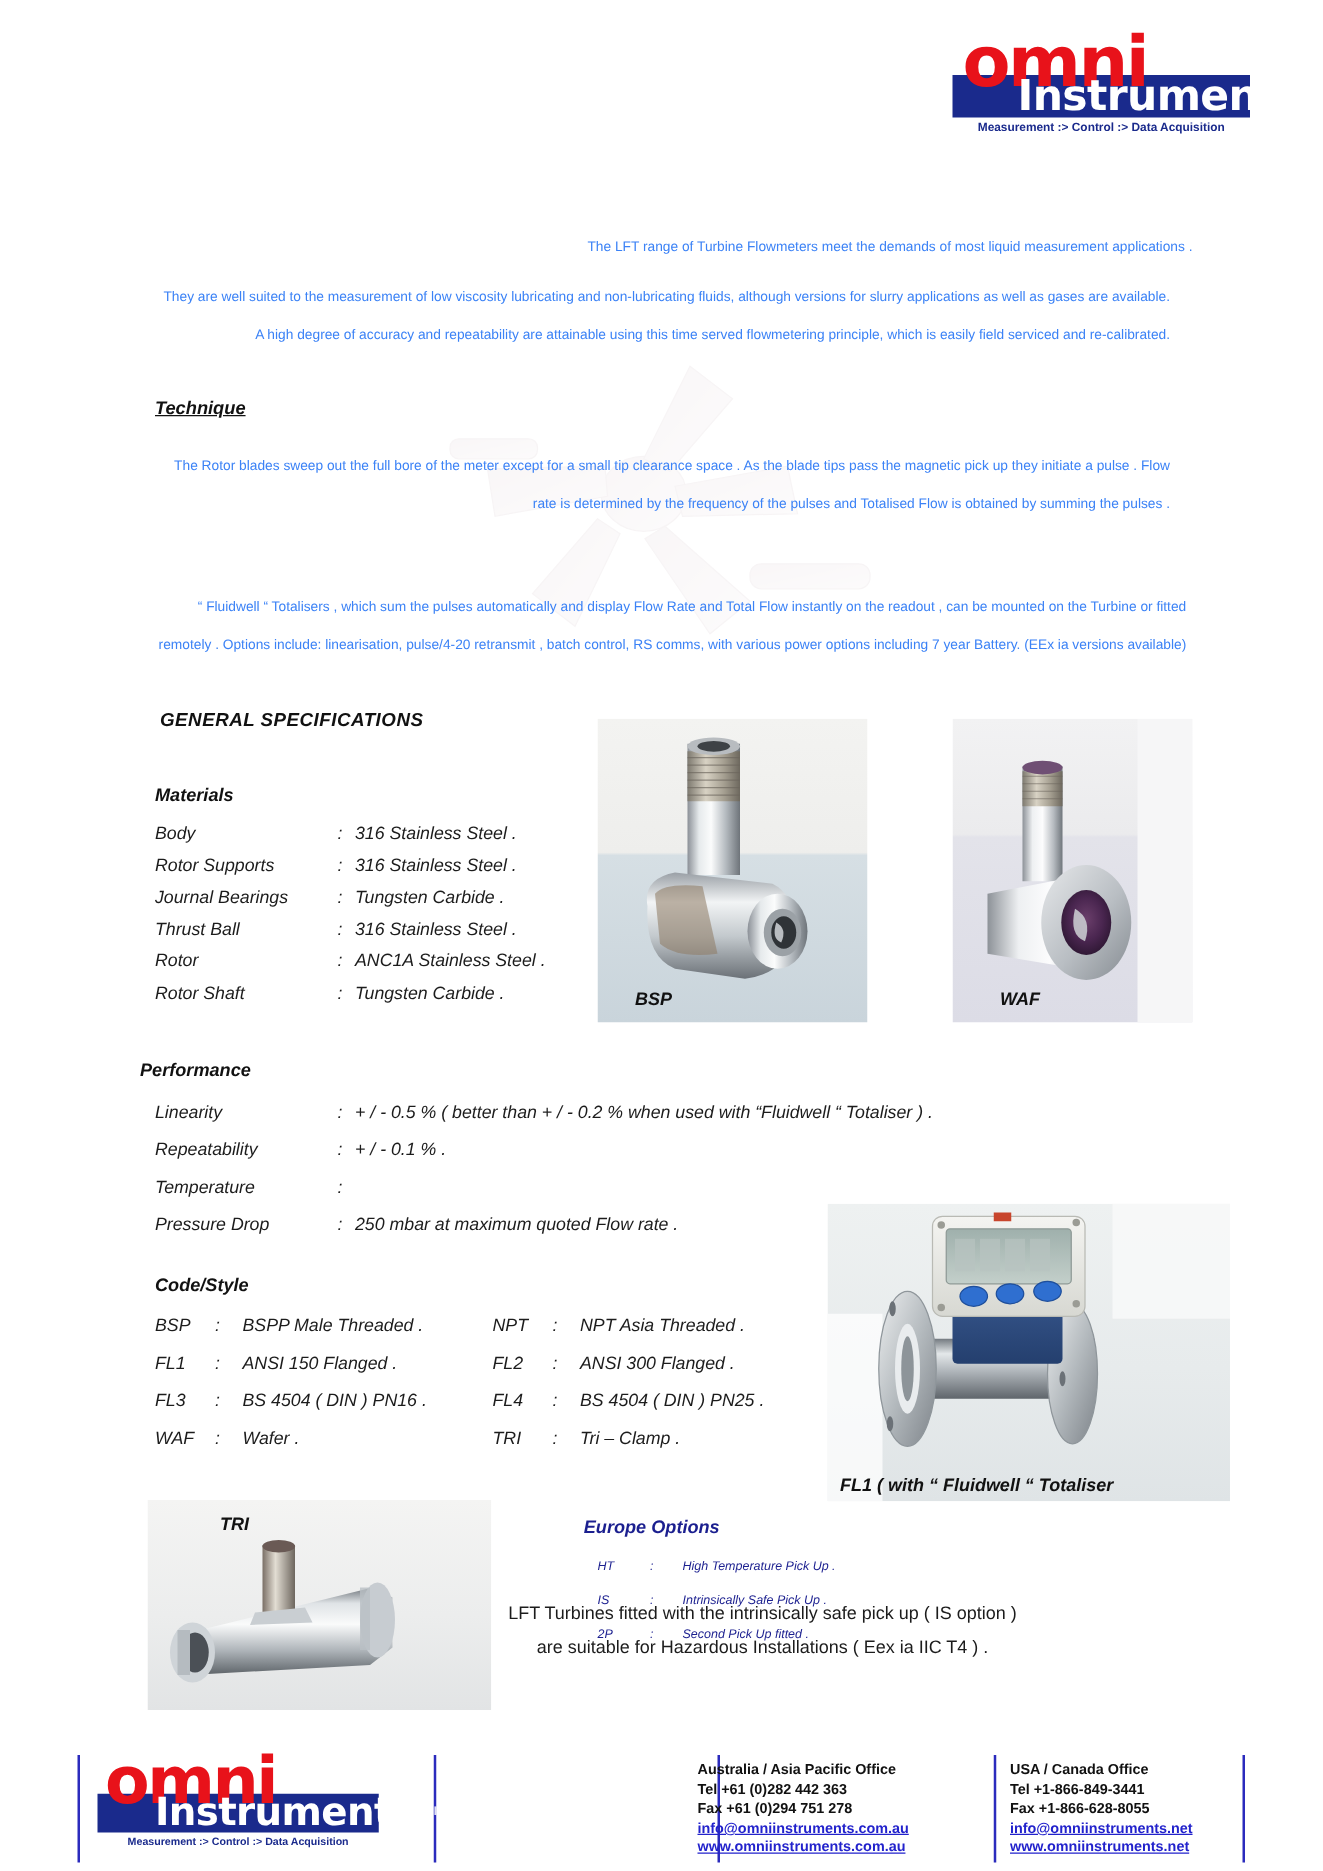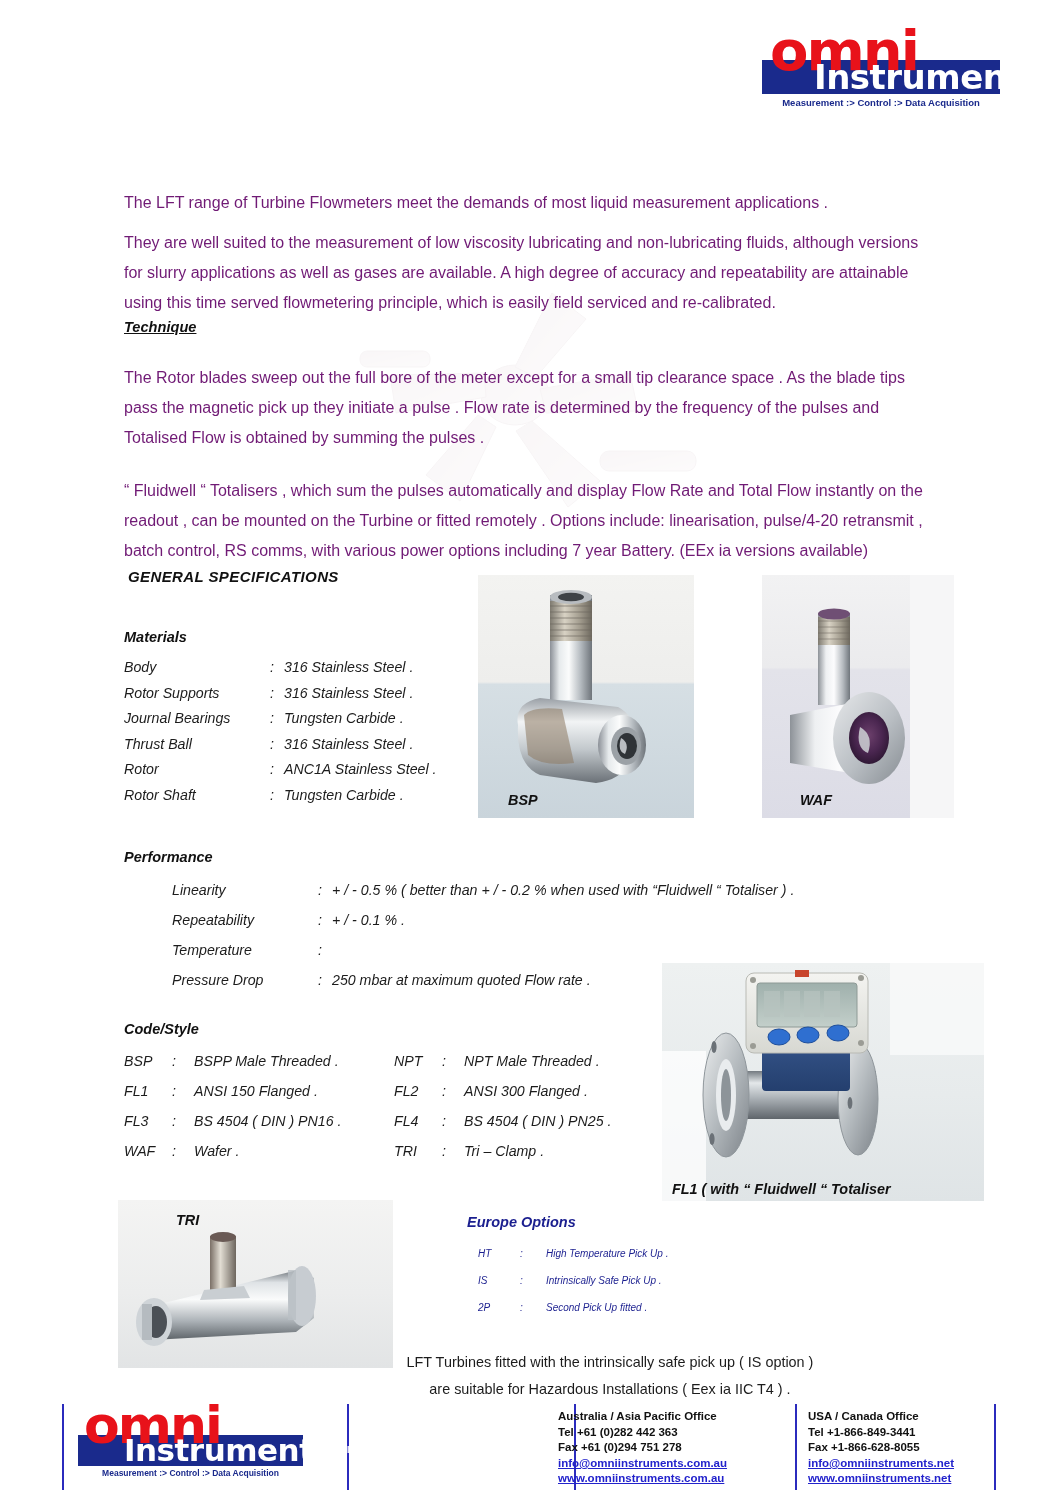--- a/index.html
+++ b/index.html
@@ -56,22 +56,22 @@
   .logo-foot .logo-tag  { font-size:8.5px; margin-top:2px; width:225px; }
 
   
   .title {
     position:absolute; left:131px; top:120px;
     font-size:27px; font-weight:bold; font-style:italic;
     color:#1b1f8f; letter-spacing:0.3px; z-index:2;
   }
   .para {
     position:absolute; z-index:2;
-    font-size:16px; line-height:30px; color:#701a75;
-    text-align:left;
+    font-size:11px; line-height:30px; color:#3b82f6;
+    text-align:right;
   }
   .p1 { left:124px; top:172px; width:830px; }
   .p2 { left:124px; top:212px; width:812px; }
 
   .sec-underline {
     position:absolute; z-index:2;
     font-size:14.6px; font-weight:bold; font-style:italic;
     text-decoration:underline; color:#111;
   }
   .technique-h { left:124px; top:319px; }
@@ -93,23 +93,23 @@
   .spec-table .row { display:flex; line-height:25.5px; white-space:nowrap; }
   .spec-table .k { display:inline-block; }
   .spec-table .c { display:inline-block; }
   .spec-table .v { display:inline-block; }
 
   #materials-head { left:124px; top:629px; }
   #materials { left:124px; top:655px; }
   #materials .k { width:146px; }
   #materials .c { width:14px; }
 
-  #performance-head { left:124px; top:849px; }
+  #performance-head { left:112px; top:849px; }
   #performance { left:124px; top:875px; }
-  #performance .k { width:146px;margin-left:48px; }
+  #performance .k { width:146px; }
   #performance .c { width:14px; }
   #performance .row { line-height:30px; }
 
   sup.deg { font-size:9.5px; vertical-align:super; }
 
   #codestyle-head { left:124px; top:1021px; }
   #codestyle { left:124px; top:1046px; }
   #codestyle .row { line-height:30px; }
   #codestyle .k  { width:48px; }
   #codestyle .c  { width:22px; }
@@ -123,21 +123,21 @@
     font-size:14.5px; font-weight:bold; font-style:italic; color:#1b1f8f;
   }
   #example-options { position:absolute; left:478px; top:1240px; z-index:2;
     font-size:10px; font-style:italic; color:#1b1f8f; }
   #example-options .row { line-height:27px; }
   #example-options .k { width:42px; }
   #example-options .c { width:26px; }
 
   .closing {
     position:absolute; z-index:2; font-size:14.4px; color:#1c1c1c;
-    line-height:27px; text-align:center; left:300px; width:620px; top:1349px;
+    line-height:27px; text-align:center; left:300px; width:620px; top:1278px;
   }
 
   
   .cap {
     position:absolute; z-index:4; font-size:14.4px;
     font-weight:bold; font-style:italic; color:#111;
   }
   #cap-bsp { left:508px; top:792px; }
   #cap-waf { left:800px; top:792px; }
   #cap-tri { left:176px; top:1212px; }
@@ -263,21 +263,21 @@
     </div>
 
   <div class="spec-head" id="codestyle-head">Code/Style</div>
   <div class="spec-table" id="codestyle">
       <div class="row">
         <span class="k">BSP</span>
         <span class="c">:</span>
         <span class="v">BSPP Male Threaded .</span>
         <span class="k2">NPT</span>
         <span class="c2">:</span>
-        <span>NPT Male Threaded .</span>
+        <span>NPT Asia Threaded .</span>
       </div>
       <div class="row">
         <span class="k">FL1</span>
         <span class="c">:</span>
         <span class="v">ANSI 150 Flanged .</span>
         <span class="k2">FL2</span>
         <span class="c2">:</span>
         <span>ANSI 300 Flanged .</span>
       </div>
       <div class="row">

